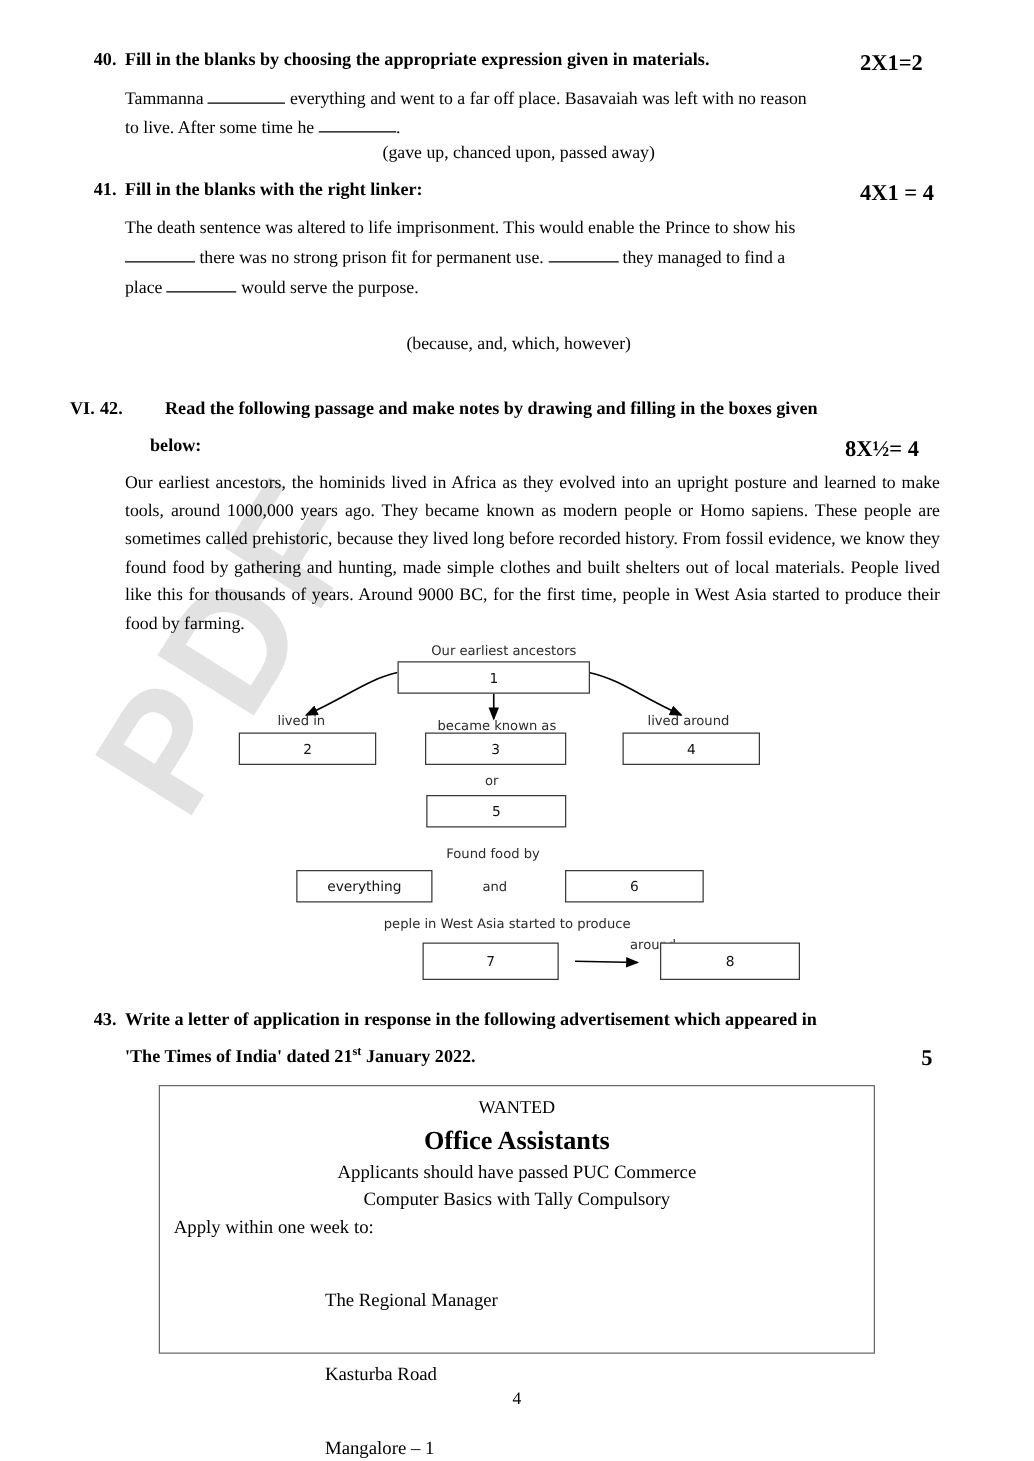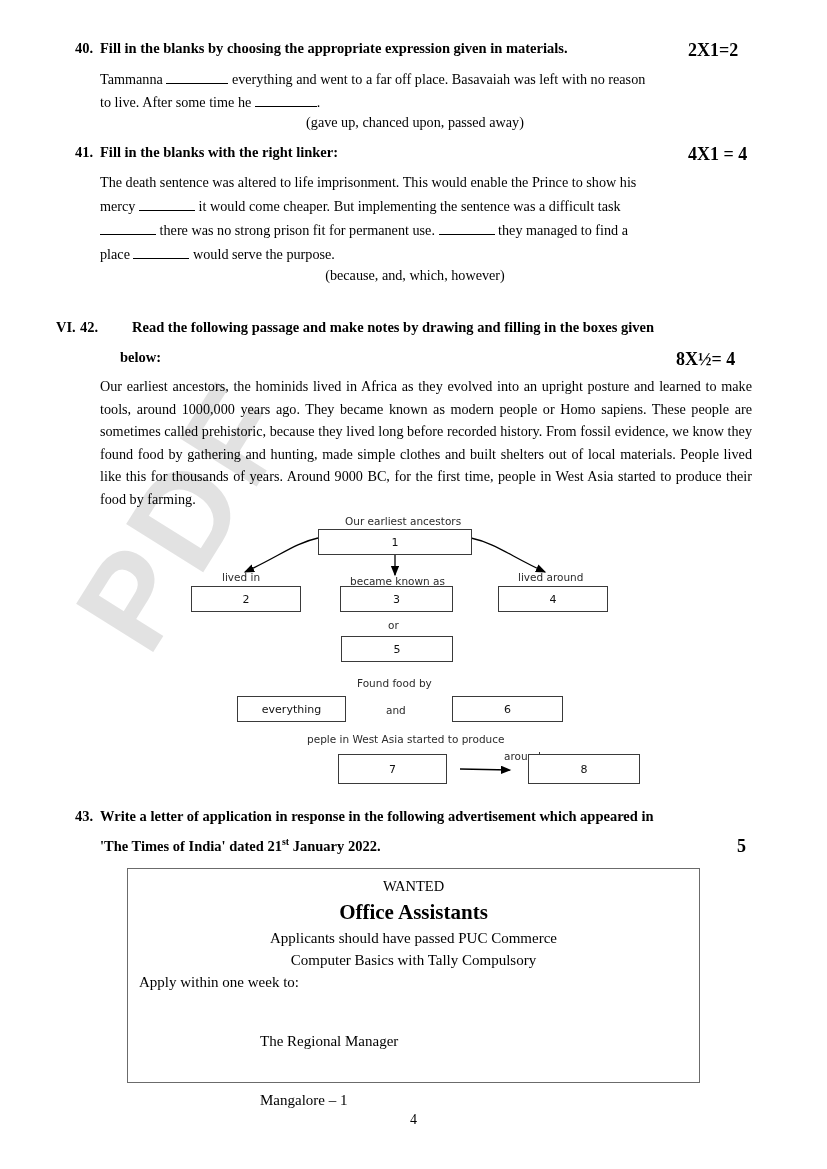--- a/index.html
+++ b/index.html
@@ -195,25 +195,20 @@
     </div>
 
     <div>
       <span class="qnum" style="left:75px; top:144px;">41.</span>
       <span class="qhead" style="left:100px; top:144px;">Fill in the blanks with the right linker:</span>
       <span class="marks" style="left:688px; top:144px;">4X1 = 4</span>
 
       <div class="body-text" style="left:100px; top:170px; width:652px; line-height:24px;">
         <div style="text-align:justify;">
           <span>The death sentence was altered to life imprisonment. This would enable the Prince to show his</span>
-        </div>
-        <div>
-          <span>mercy</span>
-          <span class="blank b-short"></span>
-          <span>it would come cheaper. But implementing the sentence was a difficult task</span>
         </div>
         <div>
           <span class="blank b-short"></span>
           <span>there was no strong prison fit for permanent use.</span>
           <span class="blank b-short"></span>
           <span>they managed to find a</span>
         </div>
         <div>
           <span>place</span>
           <span class="blank b-short"></span>
@@ -286,20 +281,21 @@
       </span>
       <span class="marks" style="left:737px; top:836px;">5</span>
 
       <div id="ad-box">
         <div class="ad-center ad-wanted">WANTED</div>
         <div class="ad-center ad-title">Office Assistants</div>
         <div class="ad-center">Applicants should have passed PUC Commerce</div>
         <div class="ad-center">Computer Basics with Tally Compulsory</div>
         <div class="ad-left">Apply within one week to:</div>
         <div class="ad-indent">The Regional Manager</div>
+        <div class="ad-indent">Kasturba Road</div>
         <div class="ad-indent">Mangalore – 1</div>
       </div>
     </div>
 
     <div id="page-number">4</div>
 
   </div>
 </div>
 
 </body></html>

